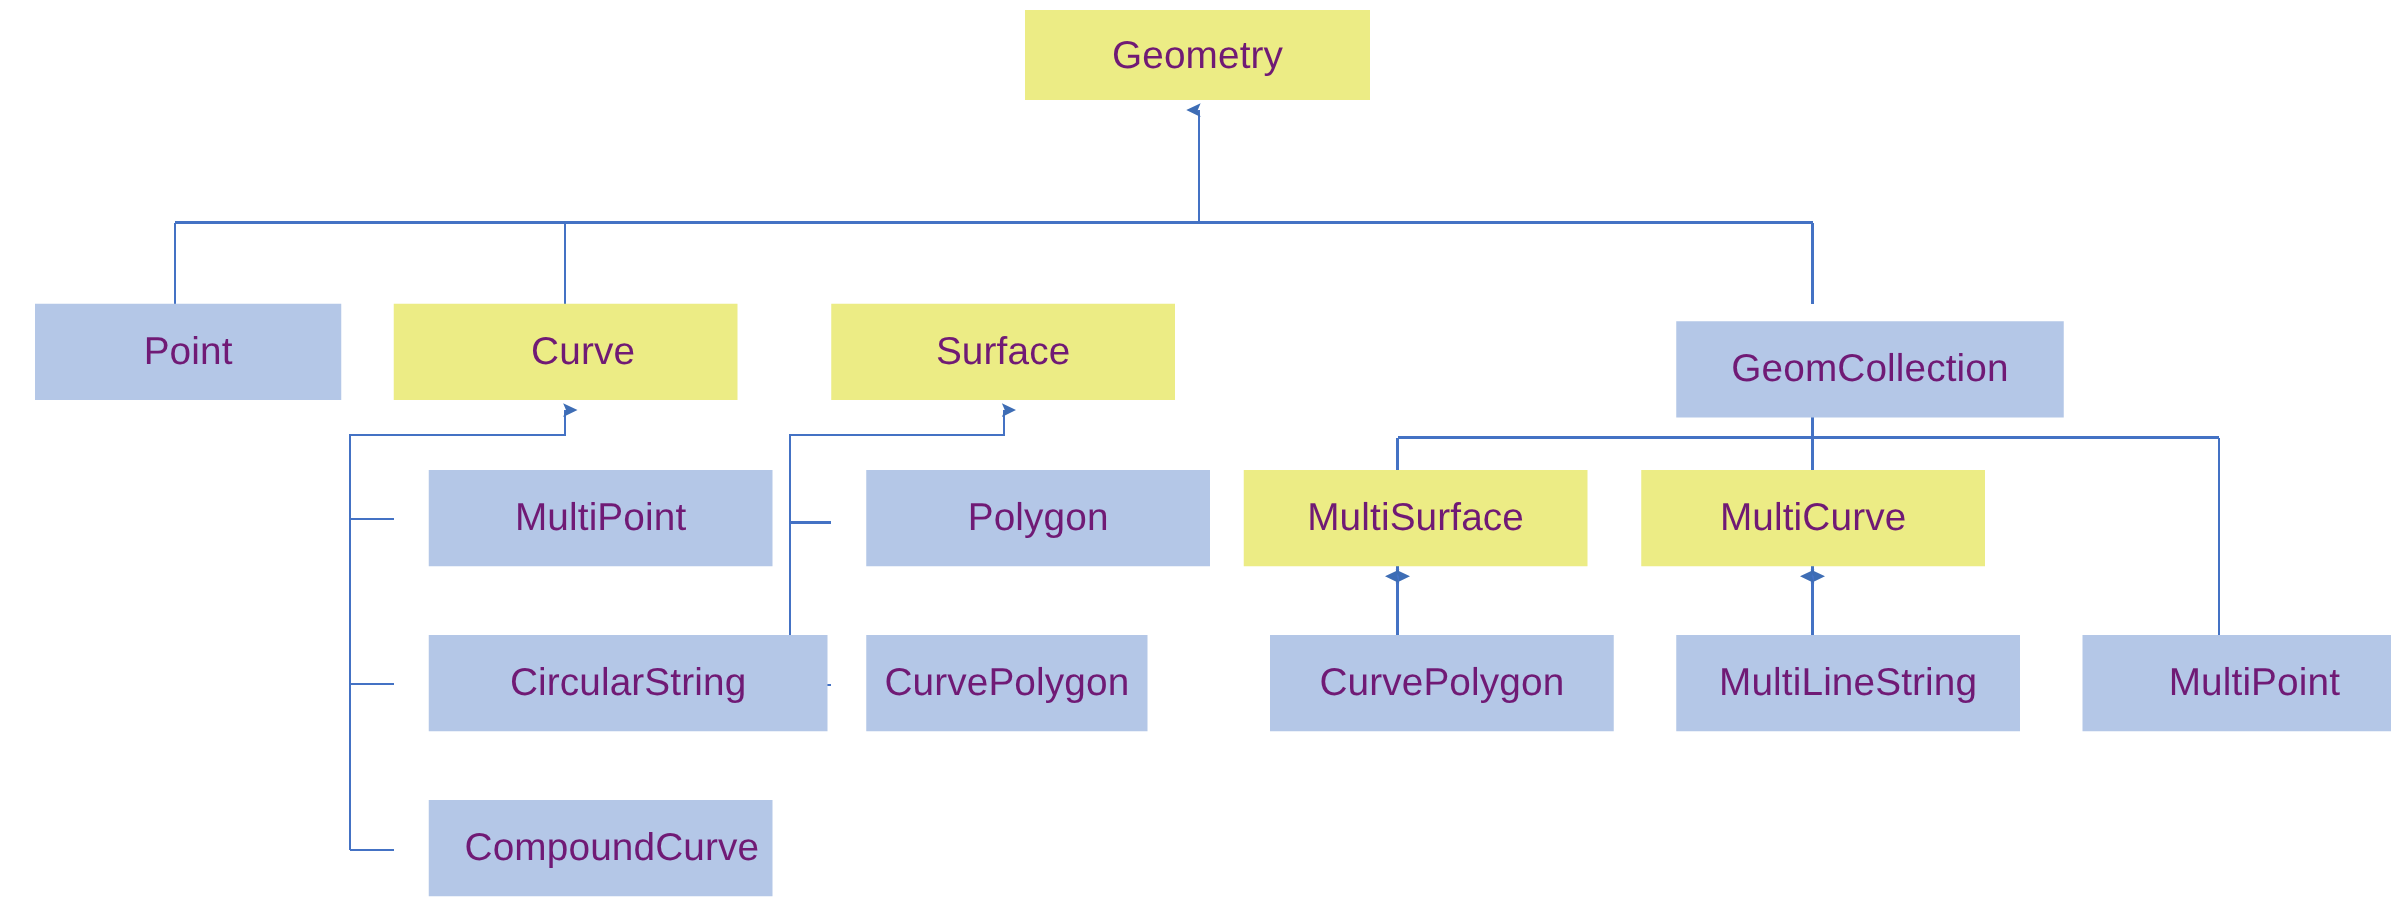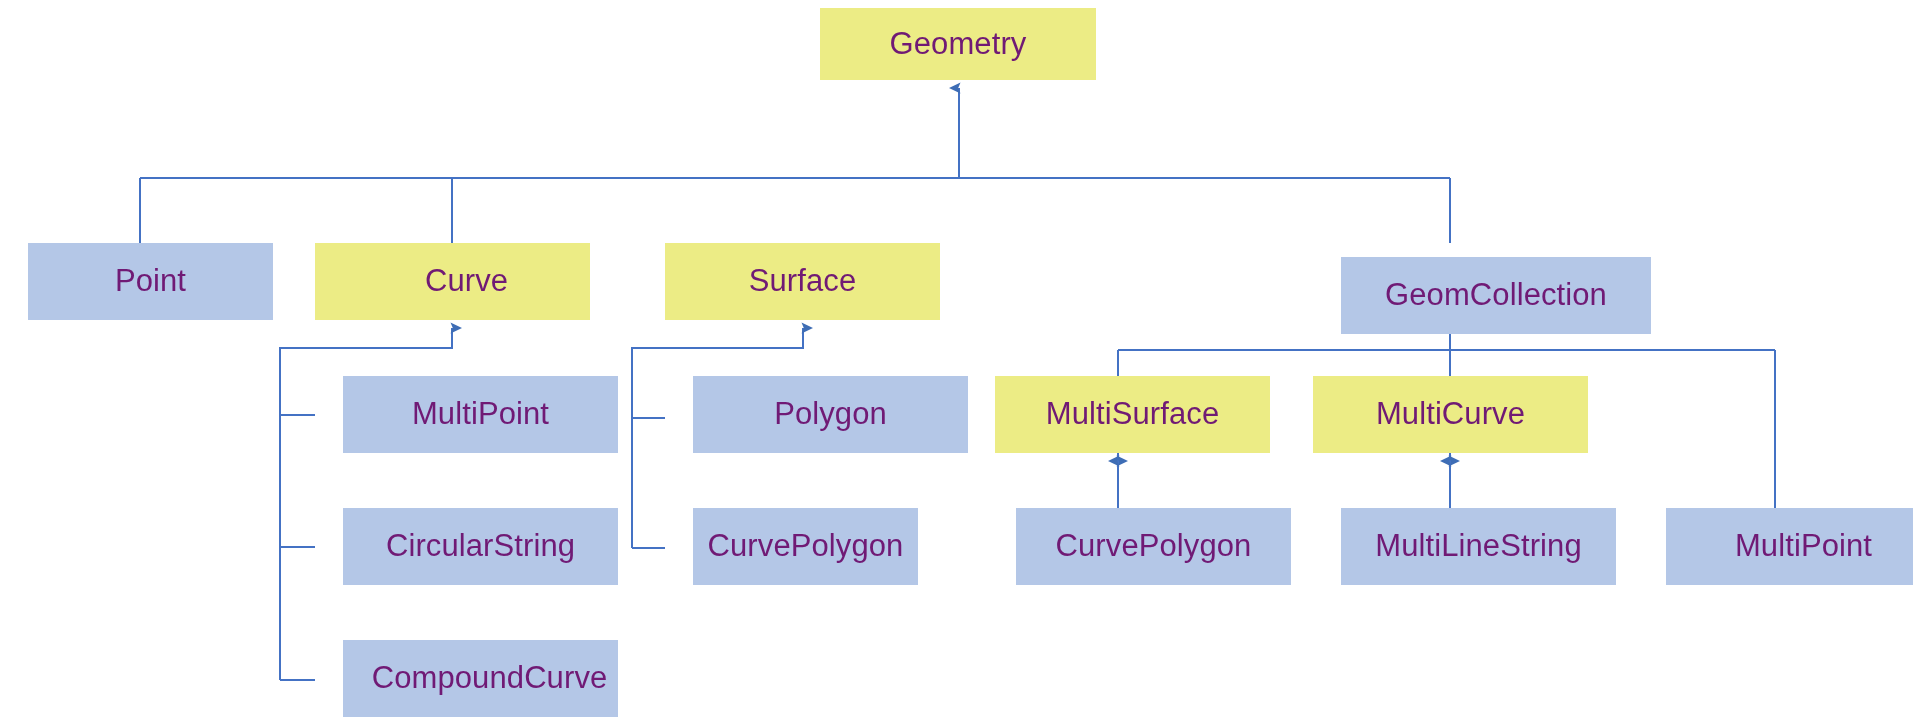--- a/index.html
+++ b/index.html
@@ -84,20 +84,20 @@
 
   <div class="node fill-yellow" style="left: 820px; top: 8px; width: 276px; height: 72px; background: rgb(236, 236, 133);">Geometry</div>
   <div class="node fill-blue" style="left: 0px; top: 243px; width: 245px; height: 77px; background: rgb(180, 199, 231);">Point</div>
   <div class="node fill-yellow" style="left: 315px; top: 243px; width: 275px; height: 77px; background: rgb(236, 236, 133); padding-left: 28px;">Curve</div>
   <div class="node fill-yellow" style="left: 665px; top: 243px; width: 275px; height: 77px; background: rgb(236, 236, 133);">Surface</div>
   <div class="node fill-blue" style="left: 1313px; top: 257px; width: 310px; height: 77px; background: rgb(180, 199, 231);">GeomCollection</div>
   <div class="node fill-blue" style="left: 315px; top: 376px; width: 275px; height: 77px; background: rgb(180, 199, 231);">MultiPoint</div>
   <div class="node fill-blue" style="left: 665px; top: 376px; width: 275px; height: 77px; background: rgb(180, 199, 231);">Polygon</div>
   <div class="node fill-yellow" style="left: 995px; top: 376px; width: 275px; height: 77px; background: rgb(236, 236, 133);">MultiSurface</div>
   <div class="node fill-yellow" style="left: 1313px; top: 376px; width: 275px; height: 77px; background: rgb(236, 236, 133);">MultiCurve</div>
-  <div class="node fill-blue" style="left: 315px; top: 508px; width: 275px; height: 77px; background: rgb(180, 199, 231);">CircularString</div>
+  <div class="node fill-blue" style="left: 315px; top: 508px; width: 319px; height: 77px; background: rgb(180, 199, 231);">CircularString</div>
   <div class="node fill-blue" style="left: 665px; top: 508px; width: 225px; height: 77px; background: rgb(180, 199, 231);">CurvePolygon</div>
   <div class="node fill-blue" style="left: 988px; top: 508px; width: 275px; height: 77px; background: rgb(180, 199, 231);">CurvePolygon</div>
   <div class="node fill-blue" style="left: 1313px; top: 508px; width: 275px; height: 77px; background: rgb(180, 199, 231);">MultiLineString</div>
   <div class="node fill-blue" style="left: 1638px; top: 508px; width: 275px; height: 77px; background: rgb(180, 199, 231);">MultiPoint</div>
   <div class="node fill-blue" style="left: 315px; top: 640px; width: 275px; height: 77px; background: rgb(180, 199, 231); padding-left: 18px;">CompoundCurve</div>
 
 </div>
 
 </body></html>

